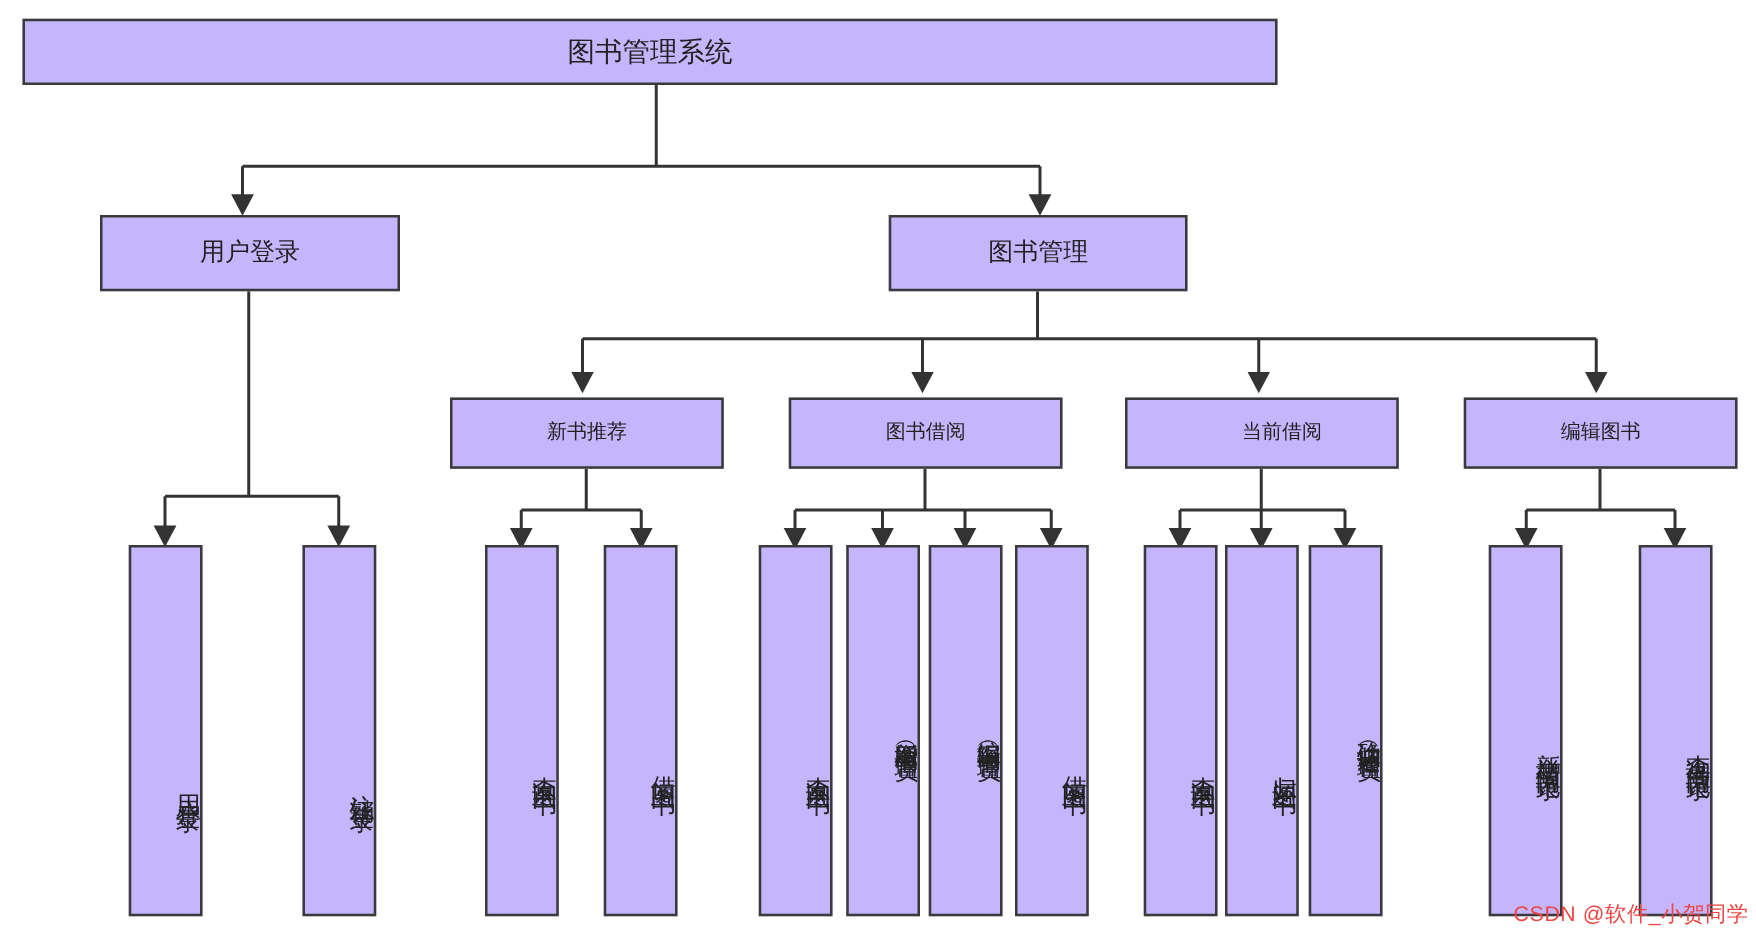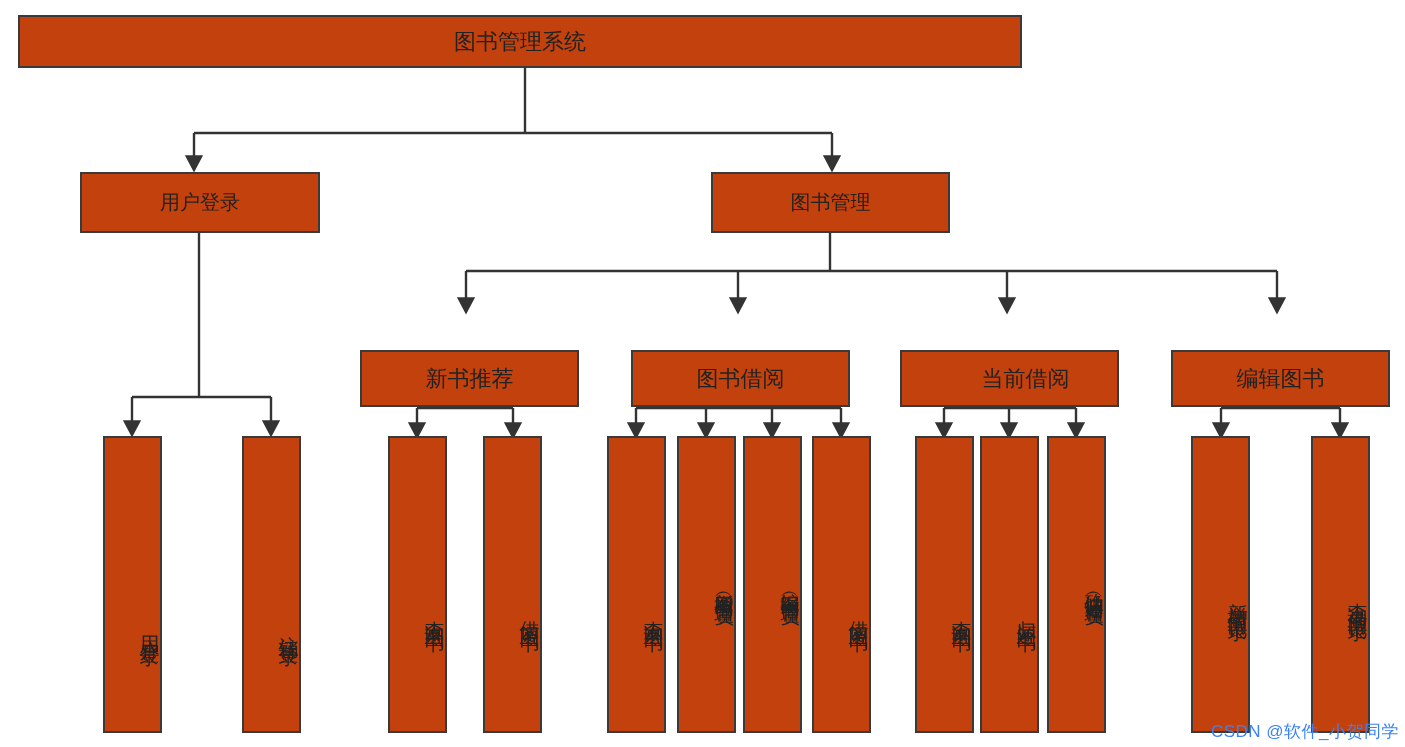--- a/index.html
+++ b/index.html
@@ -9,52 +9,52 @@
     background:#ffffff;
     font-family:"Liberation Sans","DejaVu Sans",sans-serif;
     overflow:hidden;
   }
   #canvas{position:relative;width:1405px;height:747px;}
   svg#wires{position:absolute;left:0;top:0;width:1405px;height:747px;}
 
   .node{
     position:absolute;
     box-sizing:border-box;
-    background:#c2410c;
+    background:#c4b5fd;
     border:2.2px solid #3a3a3a;
     display:flex;
     align-items:center;
     justify-content:center;
     color:#222222;
     text-align:left;
     line-height:1.05;
   }
   .node.lvl0{font-size:22px;}
   .node.lvl1{font-size:20px;}
-  .node.lvl2{font-size:22px;margin-top:32px;}
+  .node.lvl2{font-size:16px;}
 
   
   .leaf{
     writing-mode:vertical-rl;
     text-orientation:upright;
     font-size:20px;
     letter-spacing:4px;
     align-items:flex-start;
     justify-content:center;
     padding-top:10px;
   }
   .leaf.tall{padding-top:4px;font-size:19px;letter-spacing:2px;}
   .leaf.mid{padding-top:56px;}
   .leaf.low{padding-top:86px;}
 
   .watermark{
     position:absolute;
     right:6px;bottom:4px;
     font-size:17px;
-    color:#3b82f6;
+    color:#ef4444;
     letter-spacing:.5px;
     white-space:nowrap;
     user-select:none;
   }
 </style>
 </head>
 <body>
 
 <div id="canvas">
 

